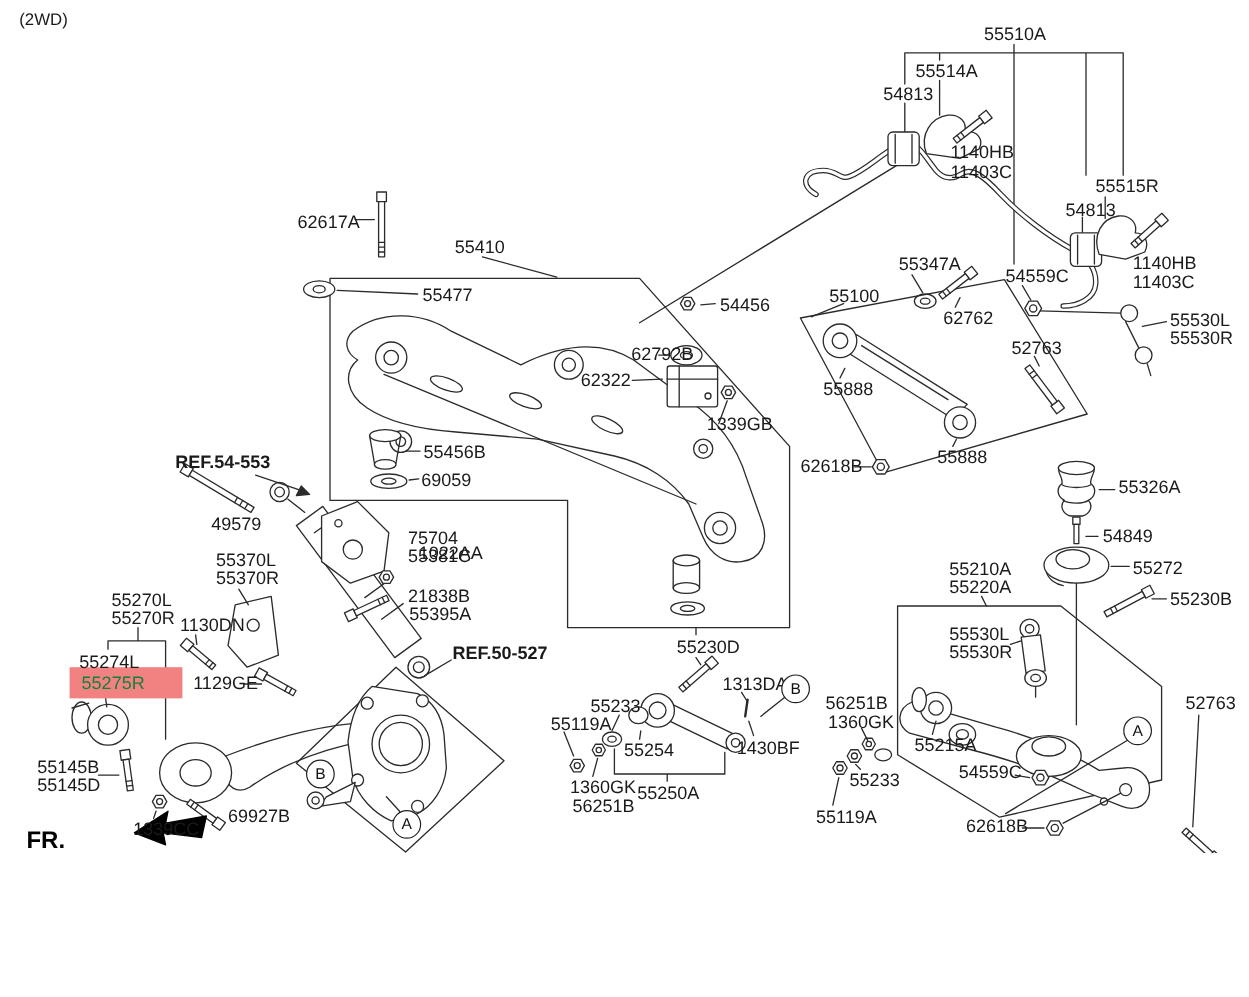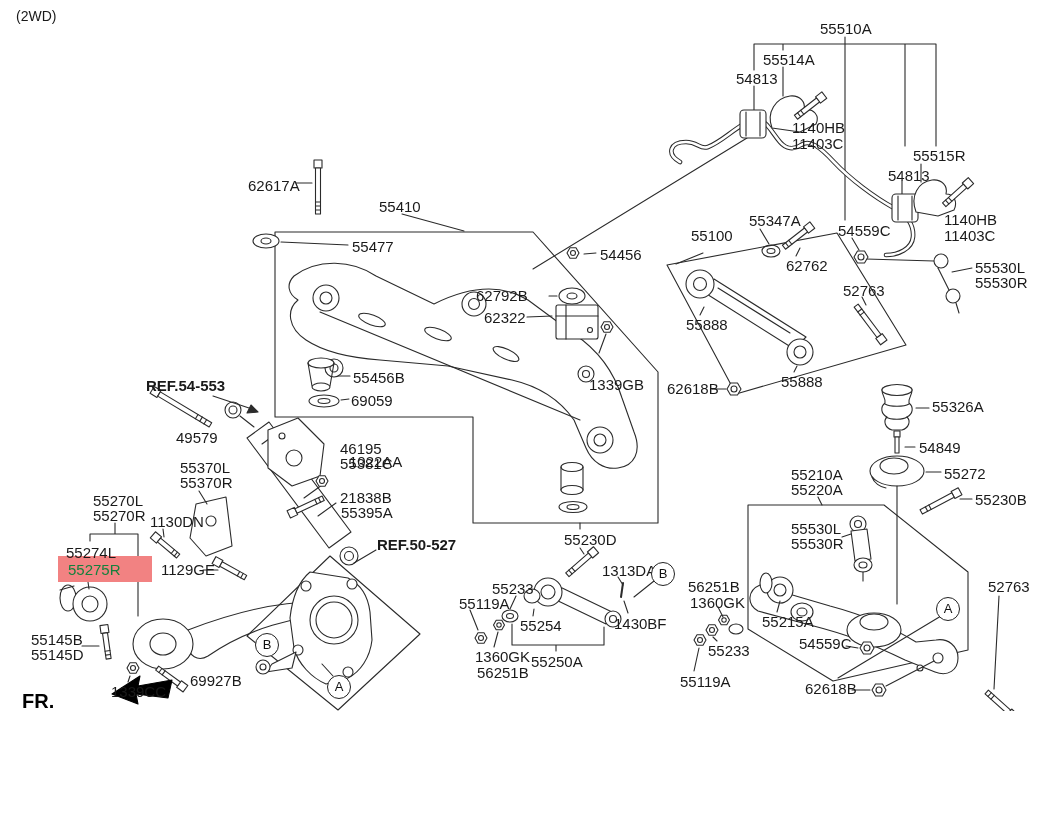--- a/index.html
+++ b/index.html
@@ -363,40 +363,40 @@
 <div class="lbl" style="left:792px;top:119px">1140HB</div>
 <div class="lbl" style="left:792px;top:135px">11403C</div>
 <div class="lbl" style="left:913px;top:147px">55515R</div>
 <div class="lbl" style="left:888px;top:167px">54813</div>
 <div class="lbl" style="left:944px;top:211px">1140HB</div>
 <div class="lbl" style="left:944px;top:227px">11403C</div>
 <div class="lbl" style="left:248px;top:177px">62617A</div>
 <div class="lbl" style="left:379px;top:198px">55410</div>
 <div class="lbl" style="left:352px;top:238px">55477</div>
 <div class="lbl" style="left:600px;top:246px">54456</div>
-<div class="lbl" style="left:476px;top:287px">62792B</div>
+<div class="lbl" style="left:526px;top:287px">62792B</div>
 <div class="lbl" style="left:484px;top:309px">62322</div>
-<div class="lbl" style="left:589px;top:376px">1339GB</div>
-<div class="lbl" style="left:691px;top:227px">55100</div>
+<div class="lbl" style="left:589px;top:345px">1339GB</div>
+<div class="lbl" style="left:691px;top:239px">55100</div>
 <div class="lbl" style="left:749px;top:212px">55347A</div>
 <div class="lbl" style="left:786px;top:257px">62762</div>
 <div class="lbl" style="left:838px;top:222px">54559C</div>
 <div class="lbl" style="left:843px;top:282px">52763</div>
 <div class="lbl" style="left:975px;top:259px">55530L</div>
 <div class="lbl" style="left:975px;top:274px">55530R</div>
 <div class="lbl" style="left:686px;top:316px">55888</div>
 <div class="lbl" style="left:781px;top:373px">55888</div>
 <div class="lbl" style="left:667px;top:380px">62618B</div>
 <div class="lbl" style="left:353px;top:369px">55456B</div>
 <div class="lbl" style="left:351px;top:392px">69059</div>
 <div class="lbl ref" style="left:146px;top:377px">REF.54-553</div>
 <div class="lbl" style="left:176px;top:429px">49579</div>
 <div class="lbl" style="left:180px;top:459px">55370L</div>
 <div class="lbl" style="left:180px;top:474px">55370R</div>
-<div class="lbl" style="left:340px;top:440px">46195</div>
+<div class="lbl" style="left:340px;top:440px">75704</div>
 <div class="lbl" style="left:340px;top:455px">55381C</div>
 <div class="lbl" style="left:349px;top:453px">1022AA</div>
 <div class="lbl" style="left:340px;top:489px">21838B</div>
 <div class="lbl" style="left:341px;top:504px">55395A</div>
 <div class="lbl" style="left:150px;top:513px">1130DN</div>
 <div class="lbl" style="left:93px;top:492px">55270L</div>
 <div class="lbl" style="left:93px;top:507px">55270R</div>
 <div class="lbl" style="left:66px;top:544px">55274L</div>
 <div class="lbl hl" style="left:68px;top:561px">55275R</div>
 <div class="lbl" style="left:161px;top:561px">1129GE</div>

